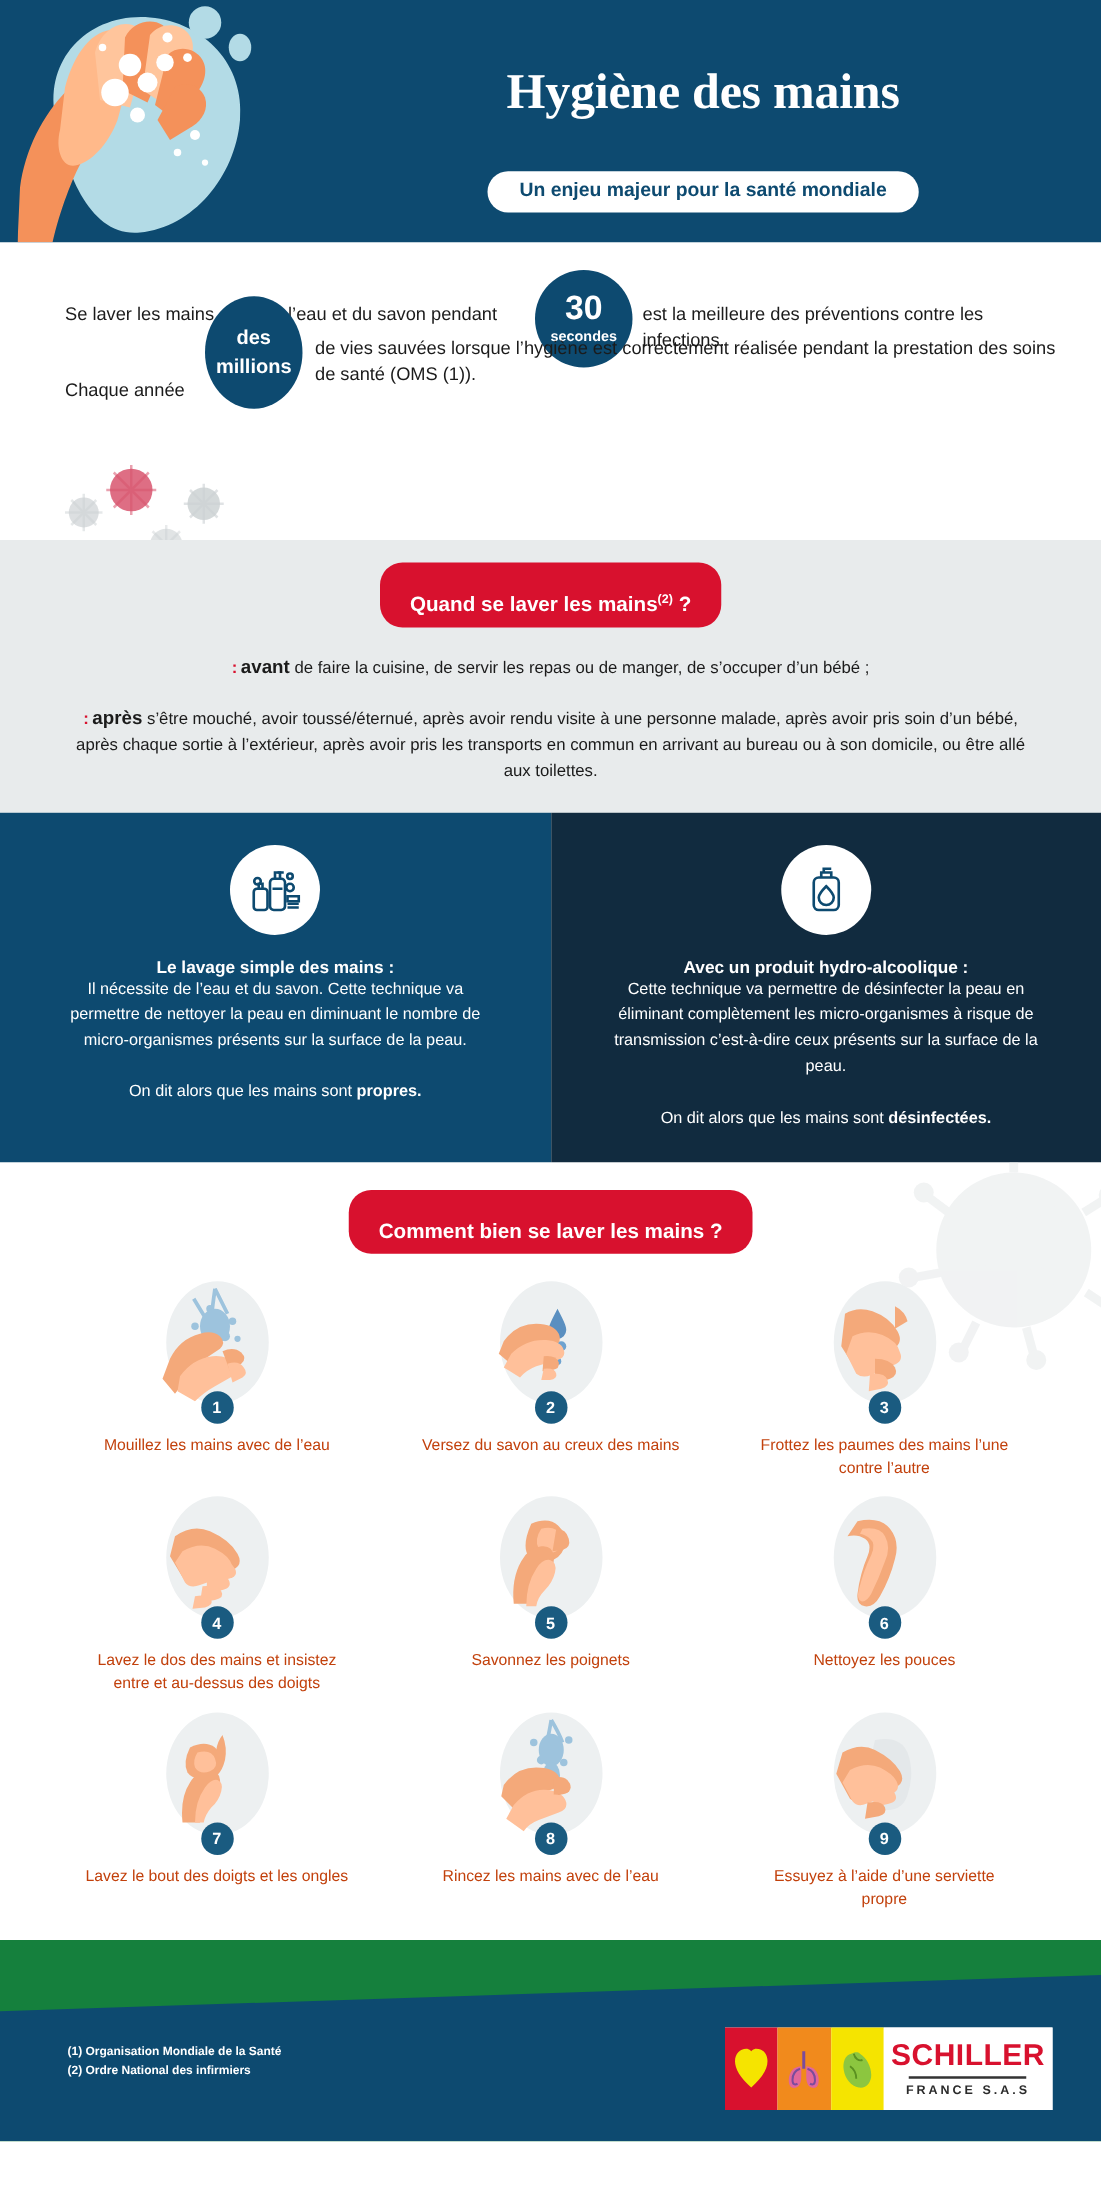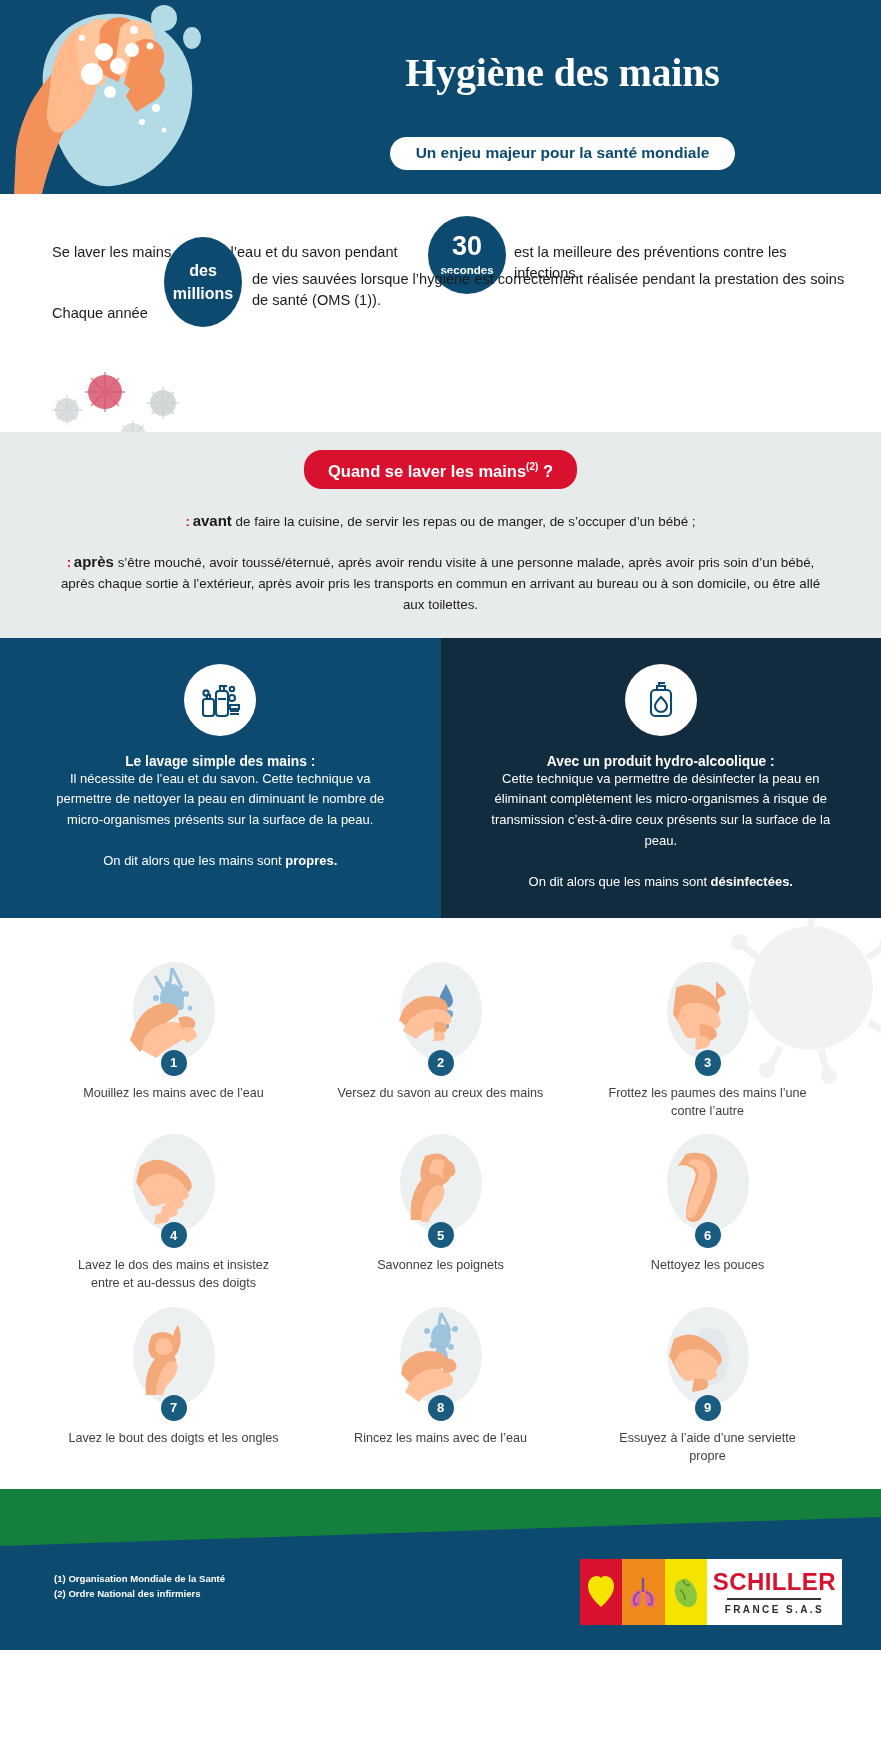--- a/index.html
+++ b/index.html
@@ -114,21 +114,21 @@
     position: relative;
     background: #e8ebec;
     padding: 18px 0 22px 0;
     overflow: hidden;
   }
   .pill-red {
     display: inline-block;
     background: #d8112e;
     color: #ffffff;
     border-radius: 18px;
-    padding: 11px 24px 8px 24px;
+    padding: 24px 24px 8px 24px;
     font-size: 16.5px;
     font-weight: bold;
     position: relative;
     z-index: 3;
   }
   .center { text-align:center; }
   .when-body {
     margin-top: 20px;
     padding: 0 44px;
     font-size: 13.4px;
@@ -201,21 +201,21 @@
     border-radius: 50%;
     background: #1a5b80;
     color: #ffffff;
     font-size: 13px; font-weight: bold;
     display:flex; align-items:center; justify-content:center;
     margin: -14px auto 8px auto;
     position: relative; z-index: 4;
   }
   .step-label {
     font-size: 12.6px;
-    color: #404040;
+    color: #c2410c;
     line-height: 1.45;
     max-width: 215px;
     margin: 0 auto;
   }
 
   
   .footer {
     position: relative;
     height: 161px;
     background: #15803d;
@@ -465,20 +465,23 @@
         <circle cx="130" cy="-2" r="8"></circle>
           <circle cx="206" cy="34" r="8"></circle>
           <circle cx="210" cy="128" r="8"></circle>
         <circle cx="148" cy="166" r="8"></circle>
           <circle cx="86" cy="160" r="8"></circle>
           <circle cx="46" cy="100" r="8"></circle>
         <circle cx="58" cy="32" r="8"></circle>
       </g>
     </svg>
 
+    <div class="center" style="position:relative;z-index:3">
+      <div class="pill-red">Comment bien se laver les mains ?</div>
+    </div>
 
     <div class="steps-grid">
 
       <div class="step">
         <div class="step-illus-wrap">
           <div class="step-oval"></div>
           <svg class="step-svg" viewBox="0 0 104 98">
             <g fill="#9dc3dd">
               <path d="M50 6 q-2 14 -3 24 M50 6 q6 12 10 20" stroke="#9dc3dd" stroke-width="3" fill="none"></path>
               <path d="M33 14 q6 10 11 18" stroke="#9dc3dd" stroke-width="3" fill="none"></path>

